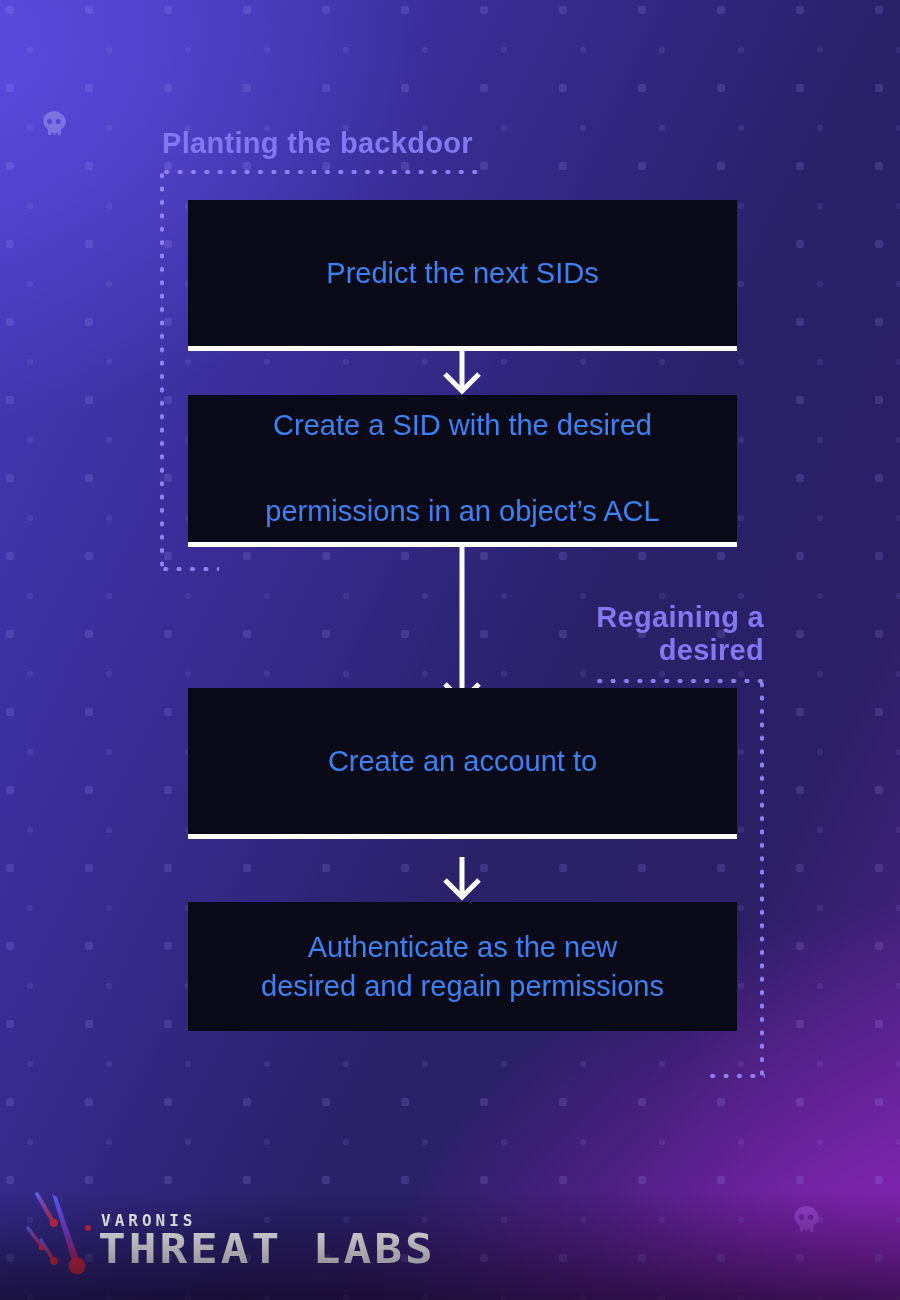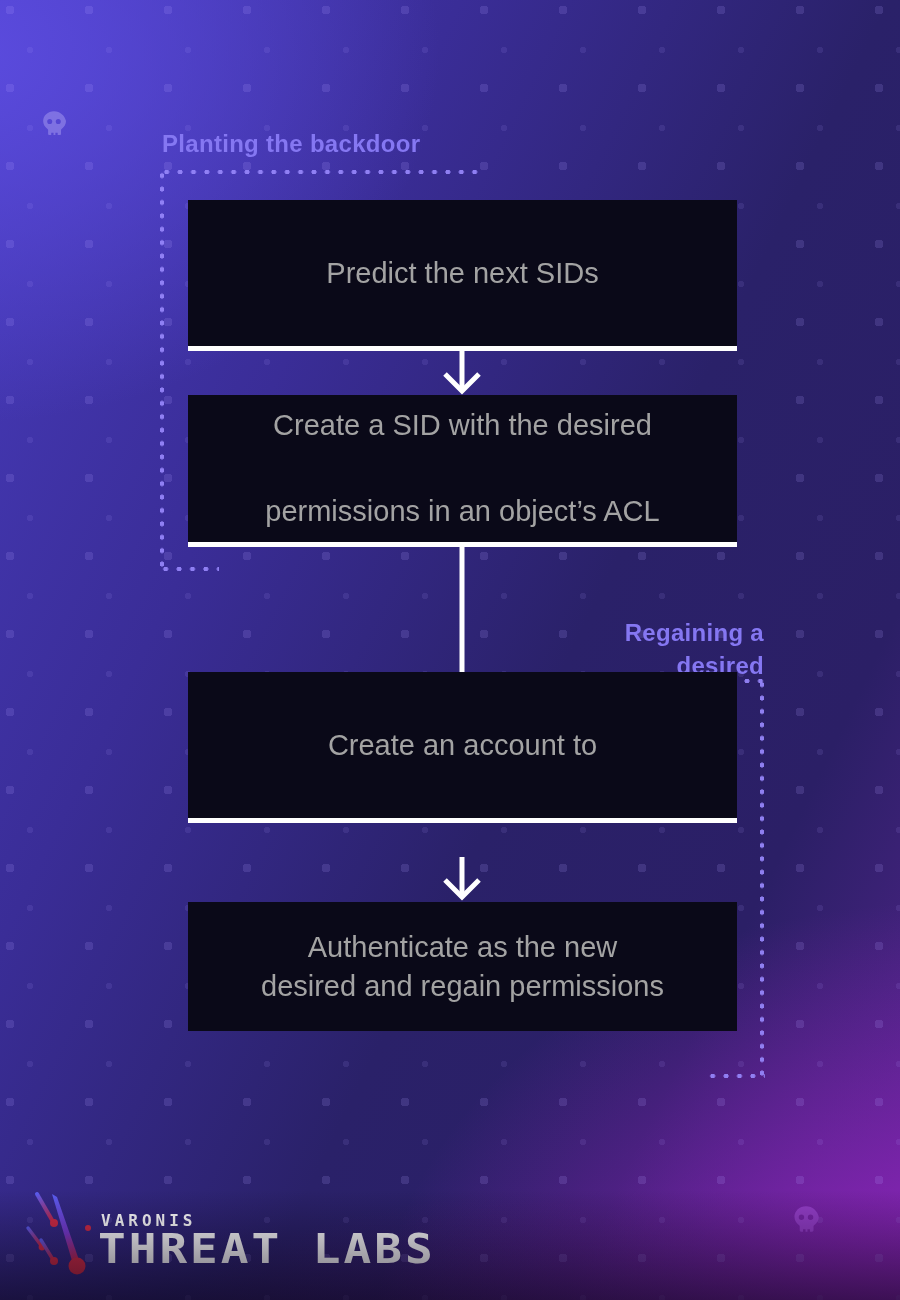--- a/index.html
+++ b/index.html
@@ -20,41 +20,41 @@
       radial-gradient(circle 4.5px at 10px 10px, rgba(178,160,255,.55) 97%, rgba(178,160,255,0) 100%),
       radial-gradient(circle 3px at 30px 50px, rgba(178,160,255,.38) 97%, rgba(178,160,255,0) 100%);
     background-size:79px 78px, 79px 78px;
   }
   .bottom-vignette{
     position:absolute;left:0;right:0;bottom:0;height:110px;pointer-events:none;
     background:linear-gradient(to top, rgba(10,4,22,.62), rgba(10,4,22,0));
   }
   .section-label{
     position:absolute;
-    font-weight:bold;font-size:24px;line-height:33px;
+    font-weight:bold;font-size:29px;line-height:33px;
     color:#8577f2;letter-spacing:.3px;
   }
   .section-label .ln{display:block;}
   #label-regaining{text-align:right;}
   .dot-line{position:absolute;}
   .dot-line.h{
     height:6px;
     background-image:radial-gradient(circle 2.5px at center, rgba(148,132,248,.95) 96%, rgba(148,132,248,0) 100%);
     background-size:13.4px 6px;background-repeat:repeat-x;
   }
   .dot-line.v{
     width:6px;
     background-image:radial-gradient(circle 2.5px at center, rgba(148,132,248,.95) 96%, rgba(148,132,248,0) 100%);
     background-size:6px 13.4px;background-repeat:repeat-y;
   }
   .flow-box{
     position:absolute;left:188px;width:549px;
     background:#0a0918;
     display:flex;flex-direction:column;justify-content:center;align-items:center;
-    text-align:center;color:#a3a3a3;
+    text-align:center;color:#3b82f6;
     font-size:29px;line-height:39px;font-weight:400;
   }
   .flow-box.with-rule{border-bottom:5px solid #ffffff;}
   .flow-box .ln{display:block;}
   .arrow{position:absolute;left:436px;width:52px;}
   .logo{position:absolute;left:0;top:1185px;width:520px;height:110px;}
   .comets{position:absolute;left:24px;top:5px;}
   .brand-company{
     position:absolute;left:101px;top:26px;
     font-family:"DejaVu Sans Mono",monospace;font-weight:bold;
@@ -99,30 +99,30 @@
   <div class="flow-box with-rule" style="top:395px;height:147px;gap:47px;">
     <span class="ln">Create a SID with the desired</span>
     <span class="ln">permissions in an object’s ACL</span>
   </div>
 
   <svg class="arrow" style="top:547px;" width="52" height="158" viewBox="0 0 52 158">
     <line x1="26" y1="0" x2="26" y2="154" stroke="#fff" stroke-width="5"></line>
     <polyline points="9,137 26,154 43,137" fill="none" stroke="#fff" stroke-width="5"></polyline>
   </svg>
 
-  <div class="section-label" id="label-regaining" style="left:500px;top:601px;width:264px;margin-top:15px;">
+  <div class="section-label" id="label-regaining" style="left:500px;top:601px;width:264px;">
     <span class="ln">Regaining a</span>
     <span class="ln">desired</span>
   </div>
 
   <div class="dot-line h" style="left:593px;top:678px;width:172px;"></div>
   <div class="dot-line v" style="left:759px;top:678px;height:398px;"></div>
   <div class="dot-line h" style="left:706px;top:1073px;width:59px;"></div>
 
-  <div class="flow-box with-rule" style="top:672px;height:146px;gap:8px;">
+  <div class="flow-box with-rule" style="top:688px;height:146px;gap:8px;">
     <span class="ln">Create an account to</span>
   </div>
 
   <svg class="arrow" style="top:857px;" width="52" height="44" viewBox="0 0 52 44">
     <line x1="26" y1="0" x2="26" y2="40" stroke="#fff" stroke-width="5"></line>
     <polyline points="9,23 26,40 43,23" fill="none" stroke="#fff" stroke-width="5"></polyline>
   </svg>
 
   <div class="flow-box" style="top:902px;height:129px;">
     <span class="ln">Authenticate as the new</span>

